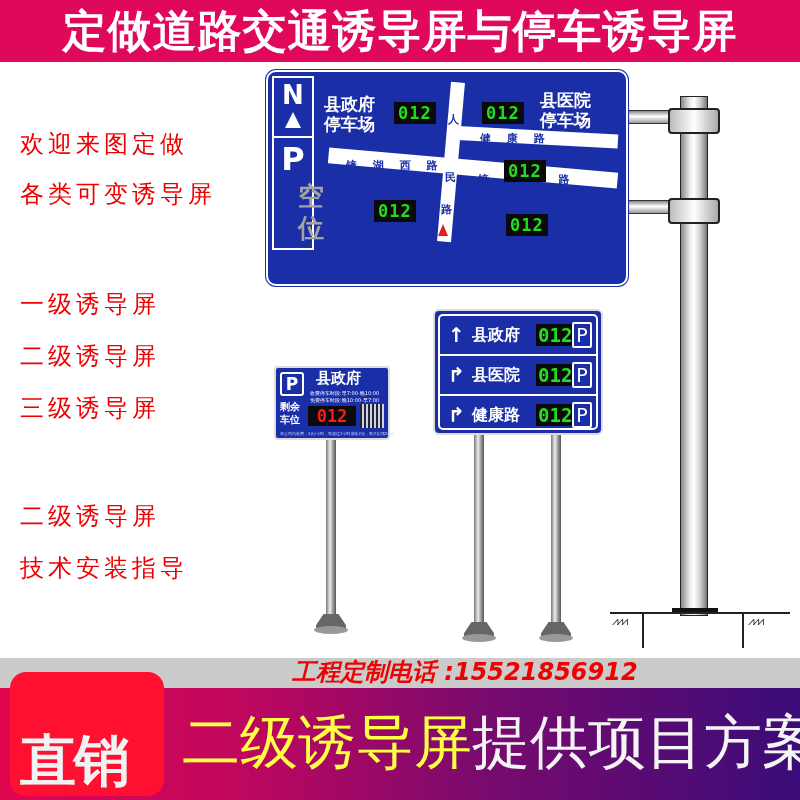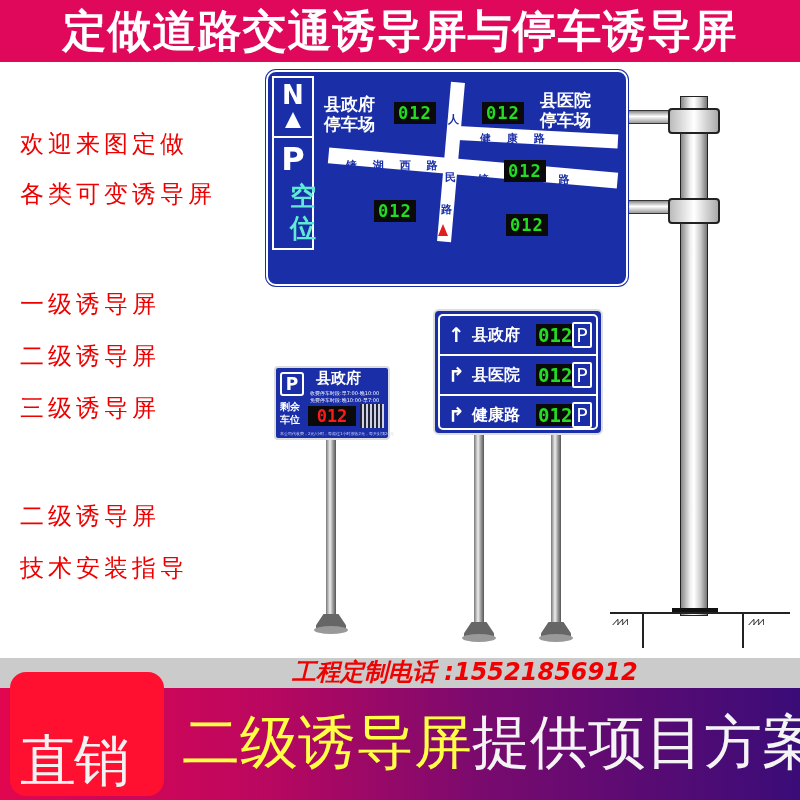--- a/index.html
+++ b/index.html
@@ -17,21 +17,21 @@
 
   
   .big-sign { position: absolute; left: 266px; top: 70px; width: 362px; height: 216px; background: #1a2ea8;
     border: 2px solid #fff; border-radius: 10px; box-shadow: 0 0 0 1px #1a2ea8; overflow: hidden; }
   .big-sign .side { position: absolute; left: 4px; top: 4px; width: 42px; height: 174px; border: 2px solid #fff; }
   .big-sign .side .n-box { position: absolute; left: 0; top: 0; width: 100%; height: 60px; border-bottom: 2px solid #fff;
     color: #fff; text-align: center; }
   .n-letter { display: block; font-size: 26px; font-weight: bold; line-height: 30px; margin-top: 2px; }
   .n-arrow { display: block; width: 0; height: 0; margin: 2px auto 0; border-left: 8px solid transparent; border-right: 8px solid transparent; border-bottom: 16px solid #fff; }
   .p-letter { position: absolute; top: 62px; left: 0; width: 100%; text-align: center; color: #fff; font-size: 32px; font-weight: bold; }
-  .kongwei { position: absolute; top: 102px; left: 8px; width: 100%; text-align: center; color: #5eead4; font-size: 26px; font-weight: bold; line-height: 32px; }
+  .kongwei { position: absolute; top: 102px; left: 16px; width: 100%; text-align: center; color: #a3a3a3; font-size: 26px; font-weight: bold; line-height: 32px; }
   .place-label { position: absolute; color: #fff; font-size: 17px; font-weight: bold; line-height: 20px; }
   .led { position: absolute; background: #0a0a0a; color: #22dd22; font-family: "DejaVu Sans Mono", monospace; font-weight: bold; font-size: 17px;
     line-height: 22px; padding: 0 4px; letter-spacing: 1px; }
   .road { position: absolute; background: #fff; }
   .road-text { position: absolute; color: #1a2ea8; font-size: 11px; font-weight: bold; }
   .ticker { position: absolute; left: 4px; bottom: 6px; width: 350px; height: 22px; background: #060606; color: #ff1111;
     font-size: 16px; font-weight: bold; line-height: 22px; text-align: center; white-space: nowrap; letter-spacing: 1px; }
 
   
   .pole-main { position: absolute; left: 680px; top: 96px; width: 28px; height: 520px;
@@ -71,21 +71,21 @@
 
   
   .phone-strip { position: absolute; left: 0; top: 658px; width: 800px; height: 30px; background: #cbcbcb; }
   .phone { position: absolute; left: 292px; top: 656px; color: #f00000; font-size: 24px; font-weight: bold; font-style: italic; white-space: nowrap; letter-spacing: 0px; }
 
   
   .bottom-band { position: absolute; left: 0; top: 688px; width: 800px; height: 112px;
     background: linear-gradient(90deg, #e10650 0%, #c0075e 30%, #7a0a6e 60%, #3a0c78 100%); }
   .badge { position: absolute; left: 10px; top: 672px; width: 154px; height: 124px; background: #ff1030; border-radius: 16px; }
   .badge .l1 { position: absolute; left: 10px; top: 0px; color: #ffff55; font-size: 56px; font-weight: bold; line-height: 60px; letter-spacing: -2px; }
-  .badge .l2 { position: absolute; left: 10px; top: 58px; color: #f2f2f2; font-size: 56px; font-weight: normal; line-height: 62px; letter-spacing: -2px; }
+  .badge .l2 { position: absolute; left: 10px; top: 58px; color: #f2f2f2; font-size: 56px; font-weight: bold; line-height: 62px; letter-spacing: -2px; }
   .slogan { position: absolute; left: 182px; top: 702px; font-size: 58px; white-space: nowrap; line-height: 80px; }
   .slogan .yellow { color: #ffff44; }
   .slogan .white { color: #f4f4f4; }
 </style>
 </head>
 <body>
 
 <div class="top-banner">
   <span>定做道路交通诱导屏与停车诱导屏</span>
 </div>

